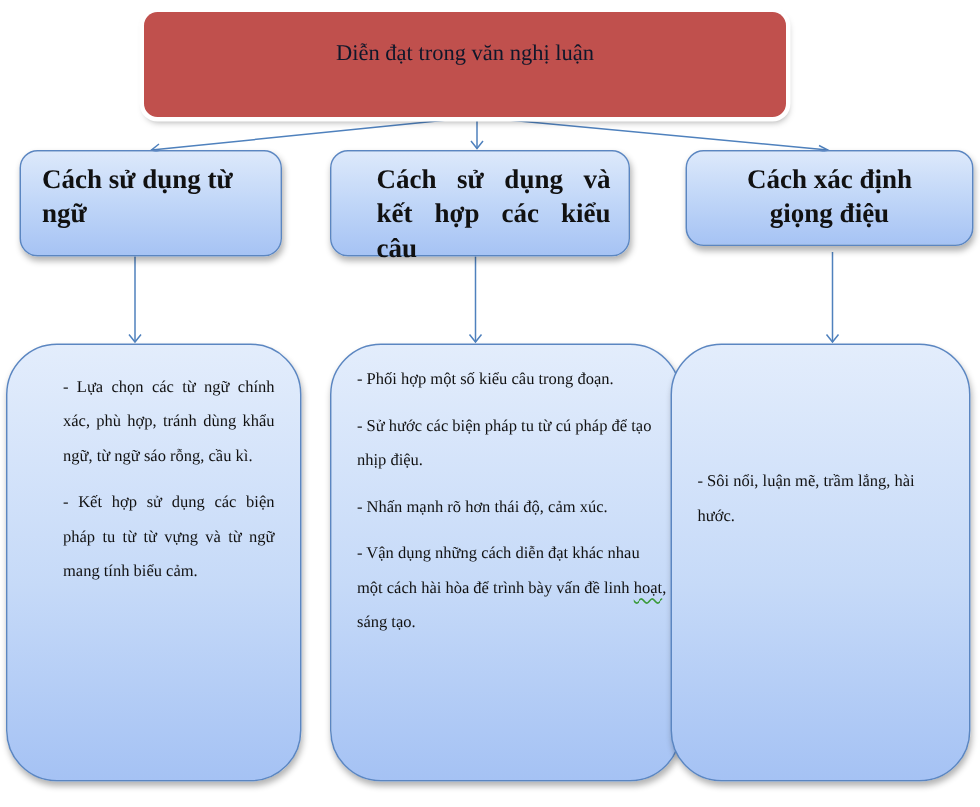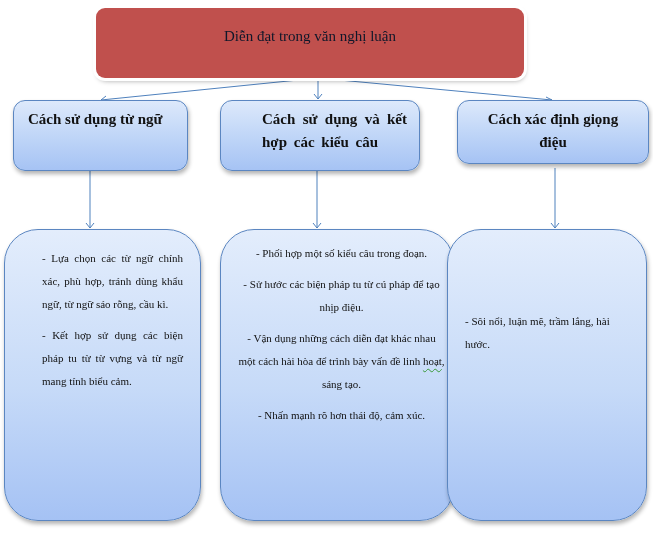--- a/index.html
+++ b/index.html
@@ -10,21 +10,21 @@
       left: 96px; top: 8px; width: 428px; height: 70px;
       background: #c0504d; border-radius: 9px;
       box-shadow: 0 0 0 3px #ffffff, 1px 3px 5px rgba(0,0,0,0.35);
       color: #0f172a; font-size: 15px; text-align: center;
       padding-top: 20px;
     }
     .lvl2 {
       border: 1px solid #5b86c1; border-radius: 12px;
       background: linear-gradient(to bottom, #dde9fb 0%, #c3d8f8 45%, #a6c3f4 100%);
       box-shadow: 1px 3px 4px rgba(0,0,0,0.3);
-      font-weight: bold; font-size: 15px; line-height: 23px;
+      font-weight: bold; font-size: 18px; line-height: 23px;
     }
     .lvl3 {
       border: 1px solid #5b86c1; border-radius: 34px;
       background: linear-gradient(to bottom, #e3edfc 0%, #c6daf8 55%, #a5c2f4 100%);
       box-shadow: 1px 3px 4px rgba(0,0,0,0.3);
       font-size: 11px; line-height: 23px;
     }
     .lvl3 p { margin: 0 0 8px 0; }
     .justify { text-align: justify; }
     .sq { text-decoration: underline wavy #3a9a3a; text-decoration-thickness: 1px; text-underline-offset: 3px; }
@@ -53,35 +53,35 @@
 </svg>
 
 <div class="box root">
   <span>Diễn đạt trong văn nghị luận</span>
 </div>
 
 <div class="box lvl2" style="left:13px; top:100px; width:175px; height:71px; padding:7px 8px 0 14px;">
   <span>Cách sử dụng từ ngữ</span>
 </div>
 
-<div class="box lvl2" style="left:220px; top:100px; width:200px; height:71px; padding:7px 12px 0 41px; text-align:justify; text-align-last:left; word-spacing:3px;">
+<div class="box lvl2" style="left:220px; top:100px; width:200px; height:71px; padding:7px 12px 0 30px; text-align:justify; text-align-last:left; word-spacing:3px;">
   <span>Cách sử dụng và kết hợp các kiểu câu</span>
 </div>
 
 <div class="box lvl2" style="left:457px; top:100px; width:192px; height:64px; padding:7px 18px 0 18px; text-align:center;">
   <span>Cách xác định giọng điệu</span>
 </div>
 
 <div class="box lvl3" style="left:4px; top:229px; width:197px; height:292px; padding:17px 17px 0 37px;">
   <p class="justify">- Lựa chọn các từ ngữ chính xác, phù hợp, tránh dùng khẩu ngữ, từ ngữ sáo rỗng, cầu kì.</p>
   <p class="justify">- Kết hợp sử dụng các biện pháp tu từ từ vựng và từ ngữ mang tính biểu cảm.</p>
 </div>
 
-<div class="box lvl3" style="left:220px; top:229px; width:234px; height:292px; padding:12px 8px 0 17px;text-align:center;">
+<div class="box lvl3" style="left:220px; top:229px; width:234px; height:292px; padding:12px 8px 0 17px;">
   <p>- Phối hợp một số kiểu câu trong đoạn.</p>
   <p>- Sử hước các biện pháp tu từ cú pháp để tạo nhịp điệu.</p>
+  <p>- Nhấn mạnh rõ hơn thái độ, cảm xúc.</p>
   <p><span>- Vận dụng những cách diễn đạt khác nhau một cách hài hòa để trình bày vấn đề linh </span><span class="sq">hoạt</span><span>, sáng tạo.</span></p>
-  <p>- Nhấn mạnh rõ hơn thái độ, cảm xúc.</p>
 </div>
 
 <div class="box lvl3" style="left:447px; top:229px; width:200px; height:292px; padding:80px 12px 0 17px;">
   <p>- Sôi nổi, luận mẽ, trầm lắng, hài hước.</p>
 </div>
 
 </body></html>

